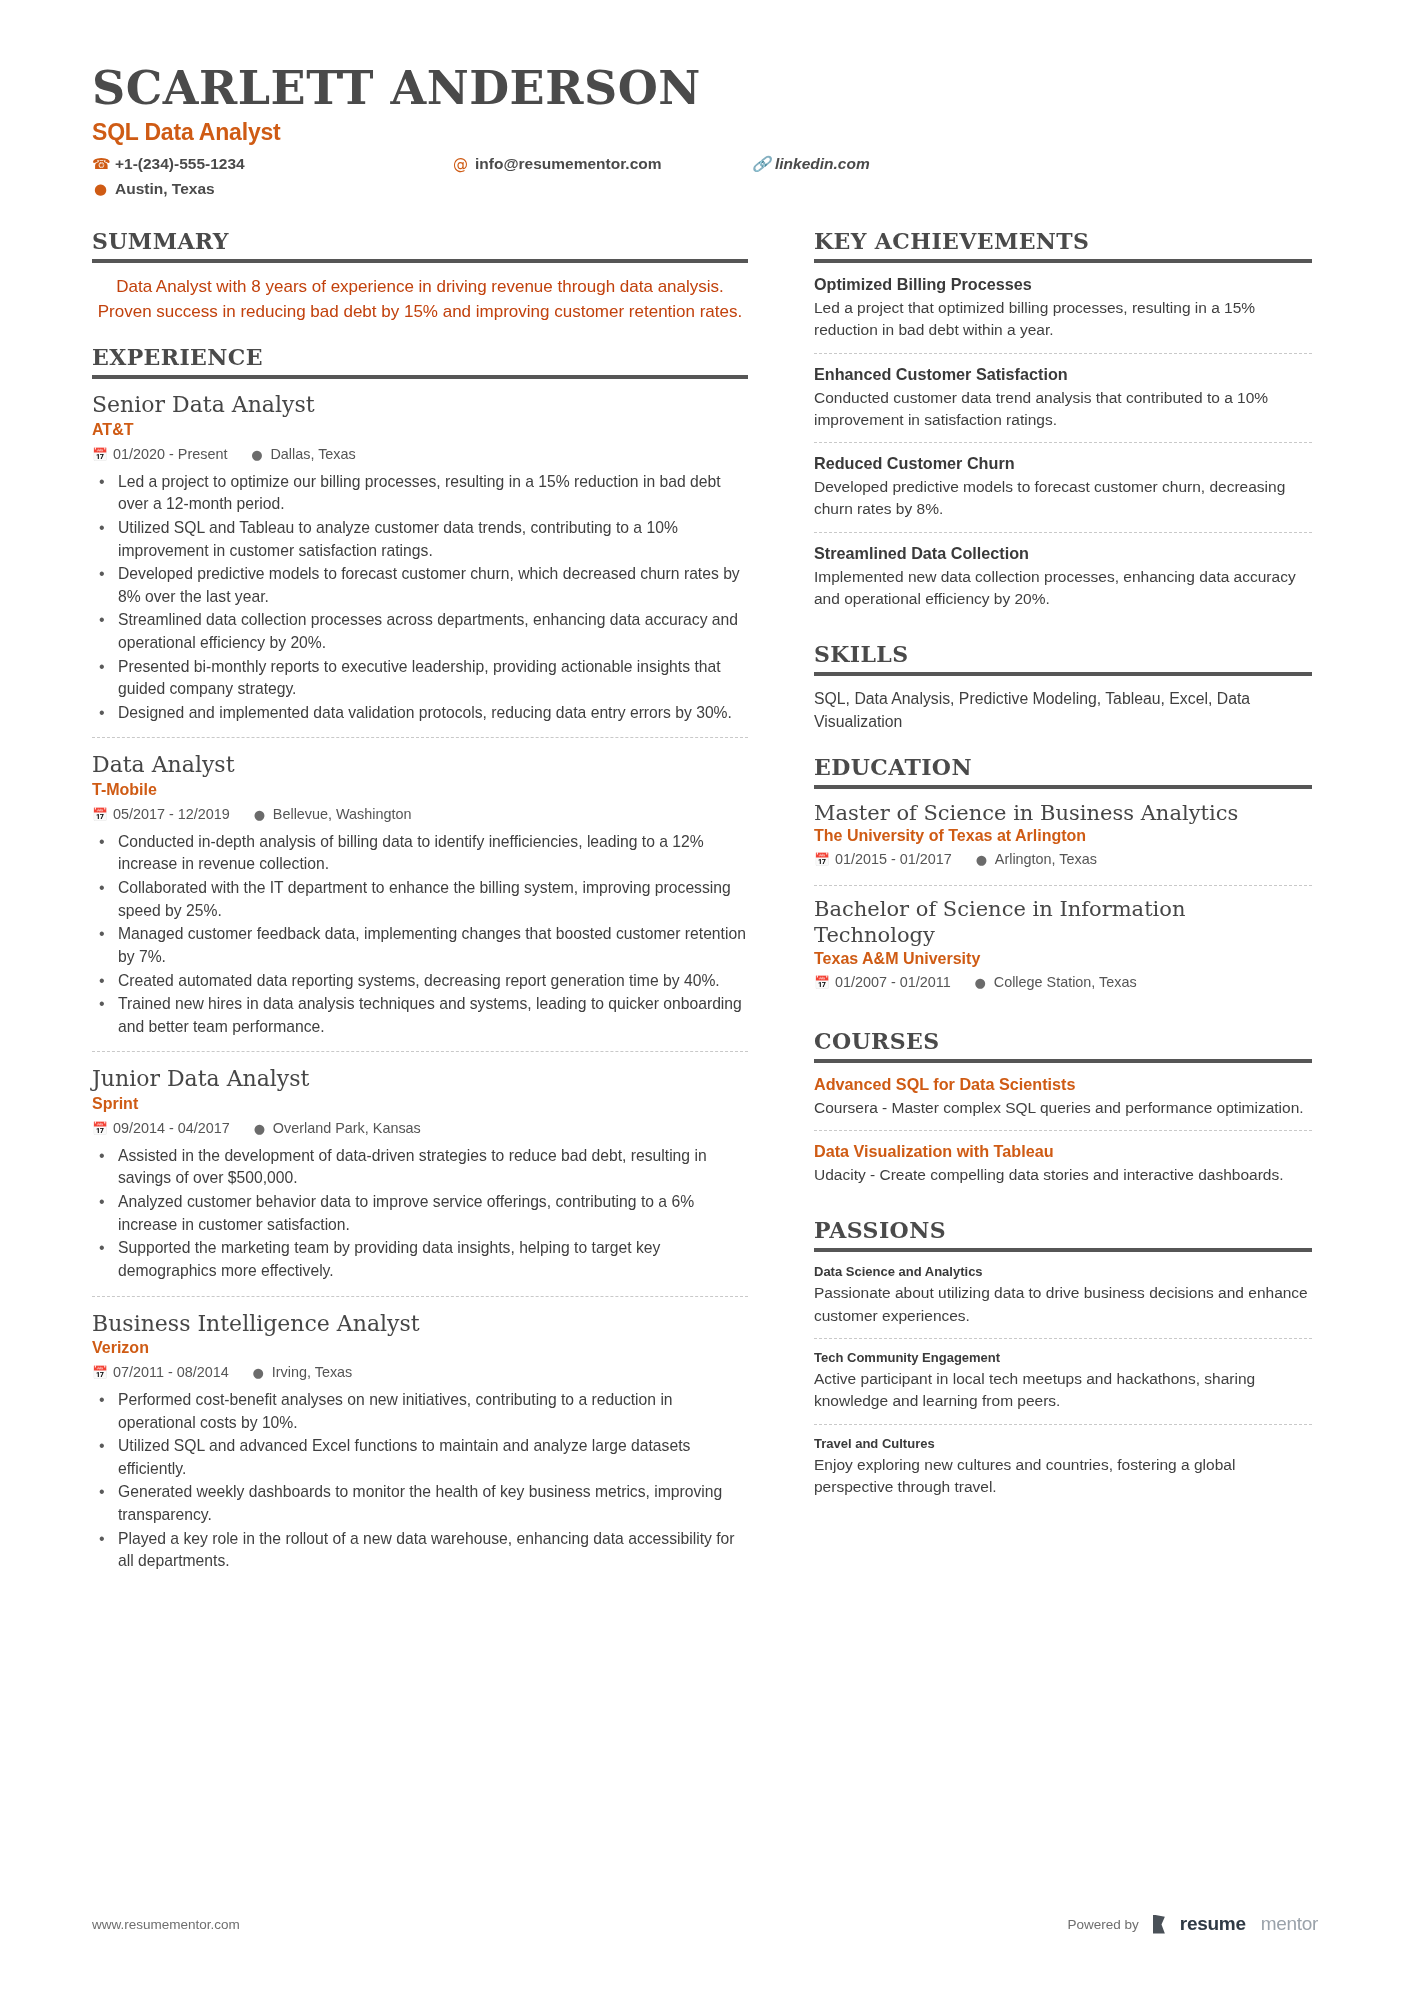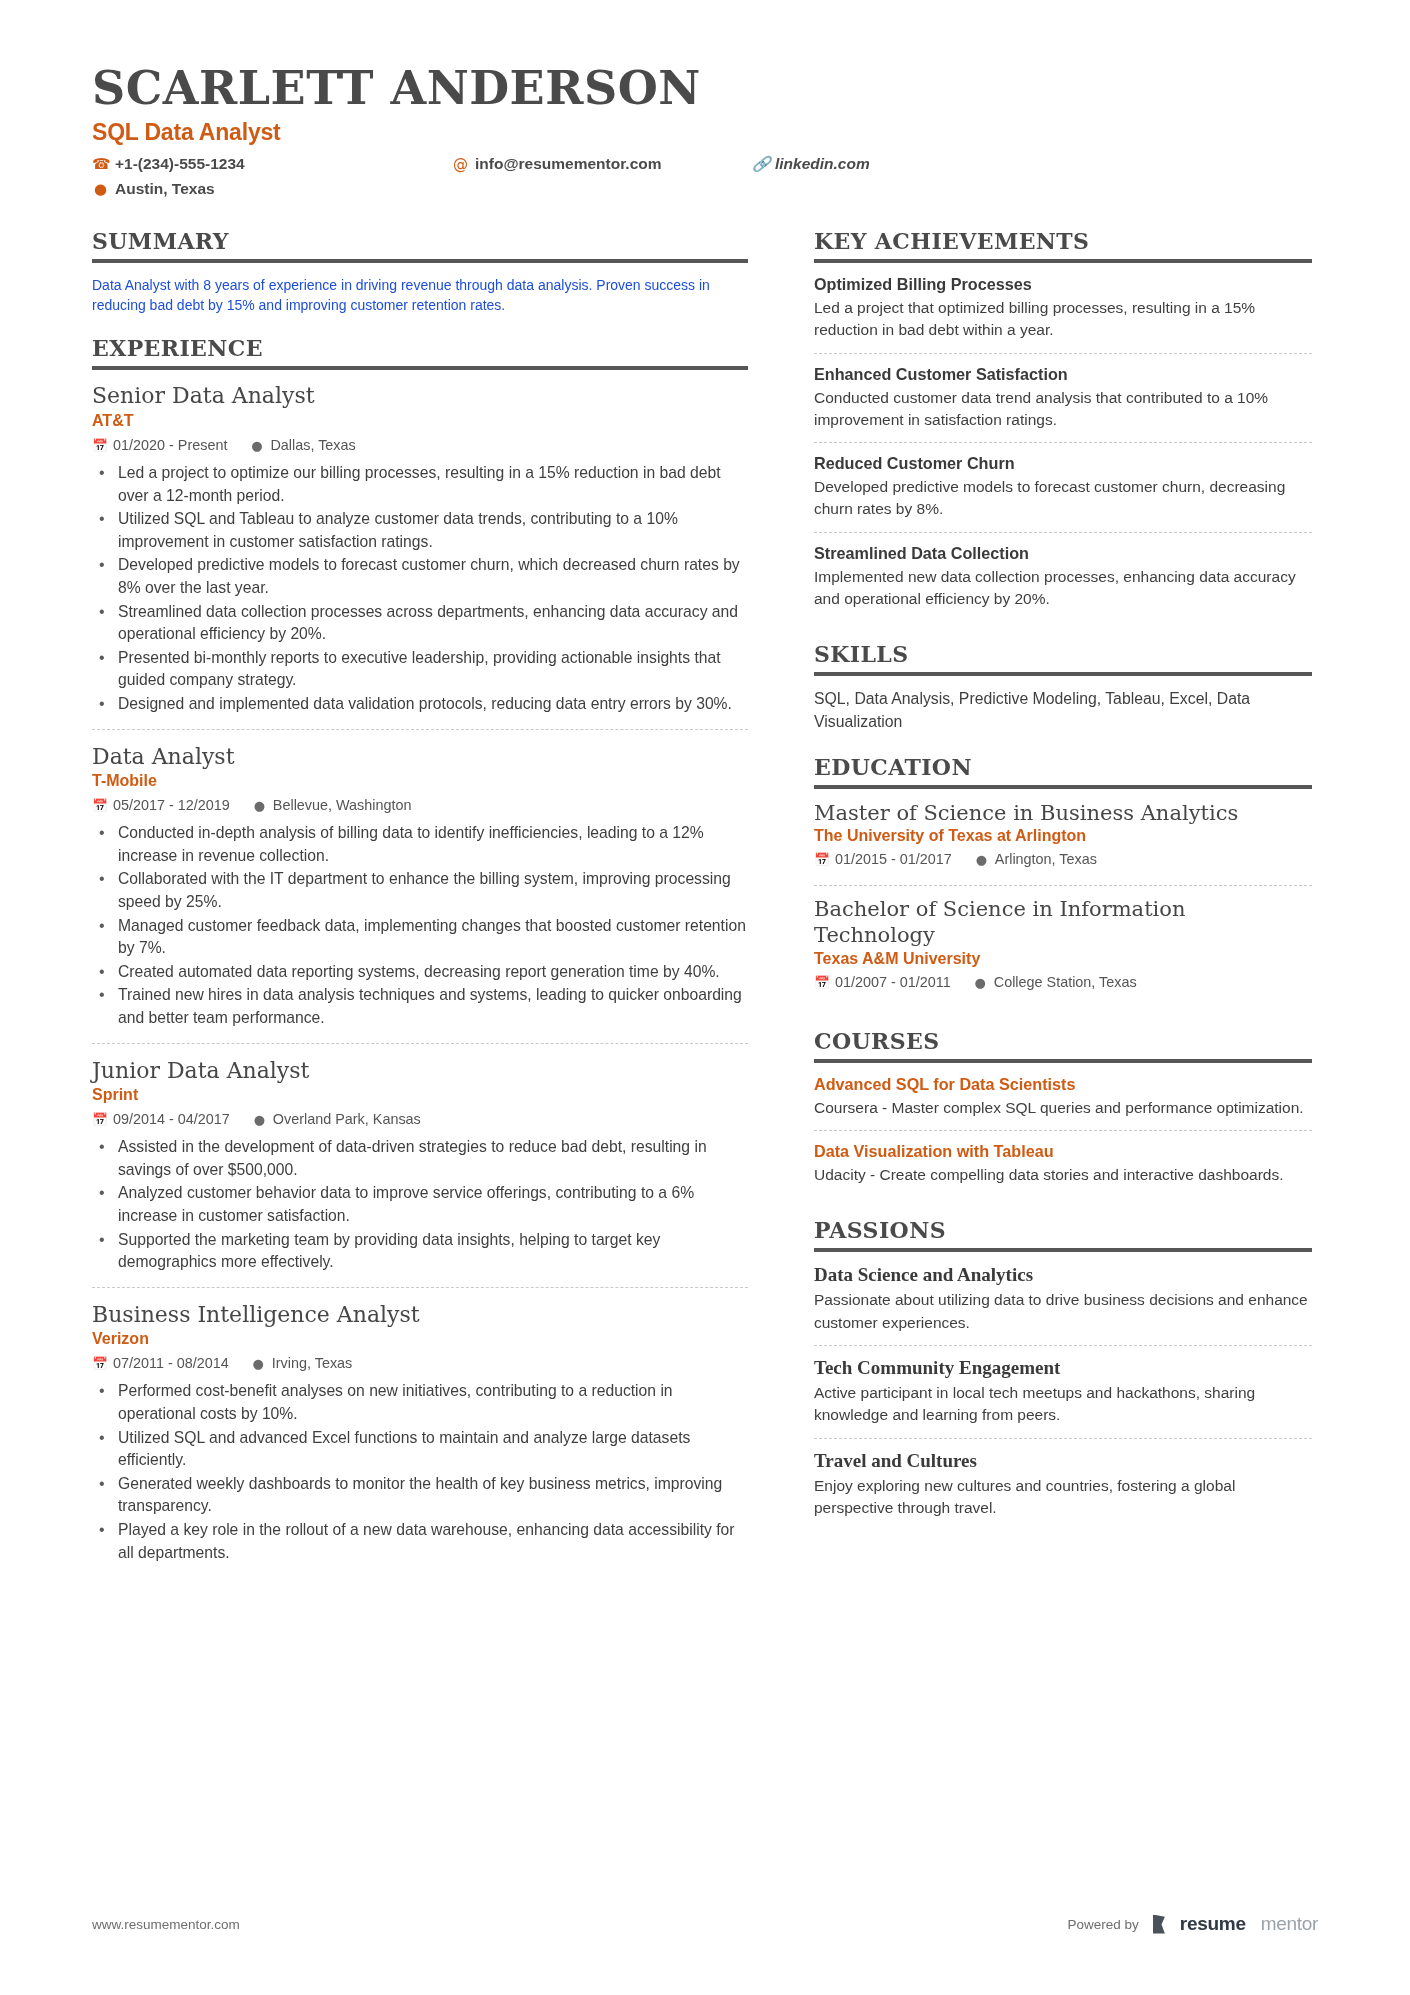--- a/index.html
+++ b/index.html
@@ -96,23 +96,24 @@
     font-size: 22px;
     letter-spacing: 0.4px;
     color: #4a4a4a;
     padding-bottom: 5px;
     border-bottom: 4px solid #565656;
     margin-bottom: 12px;
     text-transform: uppercase;
   }
 
   .summary-text {
-    font-size: 14px;
+    font-size: 17px;
     line-height: 1.45;
-    color: #1d4ed8;
+    color: #c2410c;
+    text-align: center;
   }
 
   
   .job { padding-bottom: 12px; }
   .job + .job { border-top: 1px dashed #c9c9c9; padding-top: 13px; }
 
   .job-role {
     font-family: "DejaVu Serif", serif;
     font-size: 22px;
     color: #464646;
@@ -175,22 +176,22 @@
   .rblock + .rblock { border-top: 1px dashed #c9c9c9; padding-top: 11px; }
 
   .rblock-title {
     font-weight: bold;
     font-size: 16.2px;
     color: #3a3a3a;
     margin-bottom: 3px;
   }
 
   .rblock-title.serif {
-    font-family: Liberation Serif, serif;
-    font-size: 19px;
+    font-family: Liberation Sans, sans-serif;
+    font-size: 13px;
   }
 
   .rblock-title.orange { color: #cf5b14; }
 
   .rblock-text {
     font-size: 15.5px;
     line-height: 1.44;
     color: #3f3f3f;
   }
 

